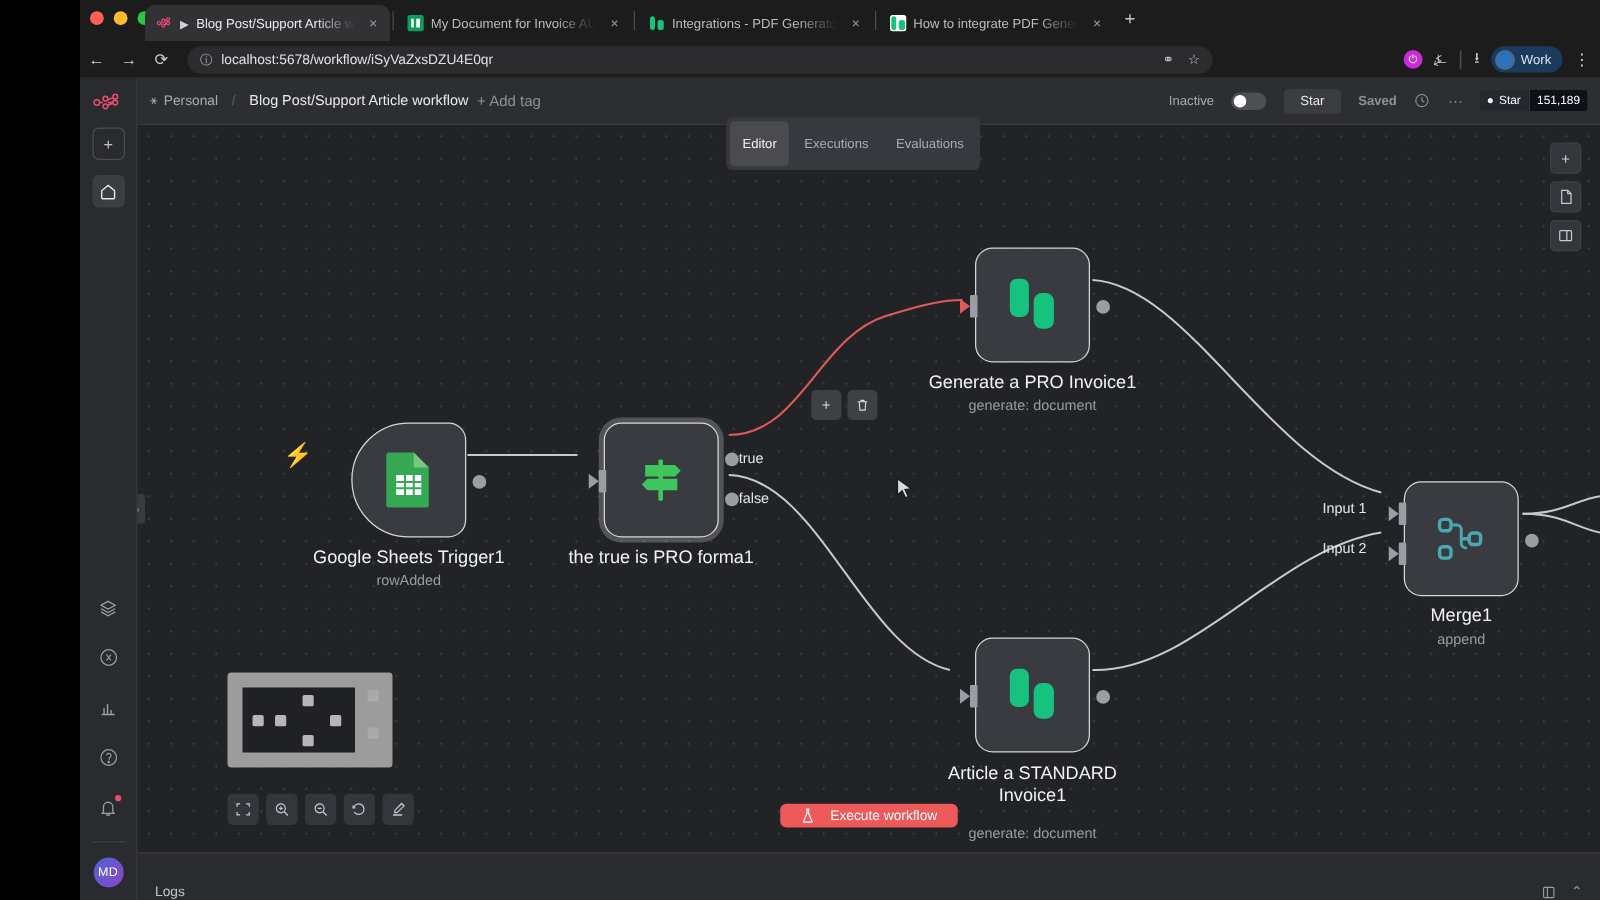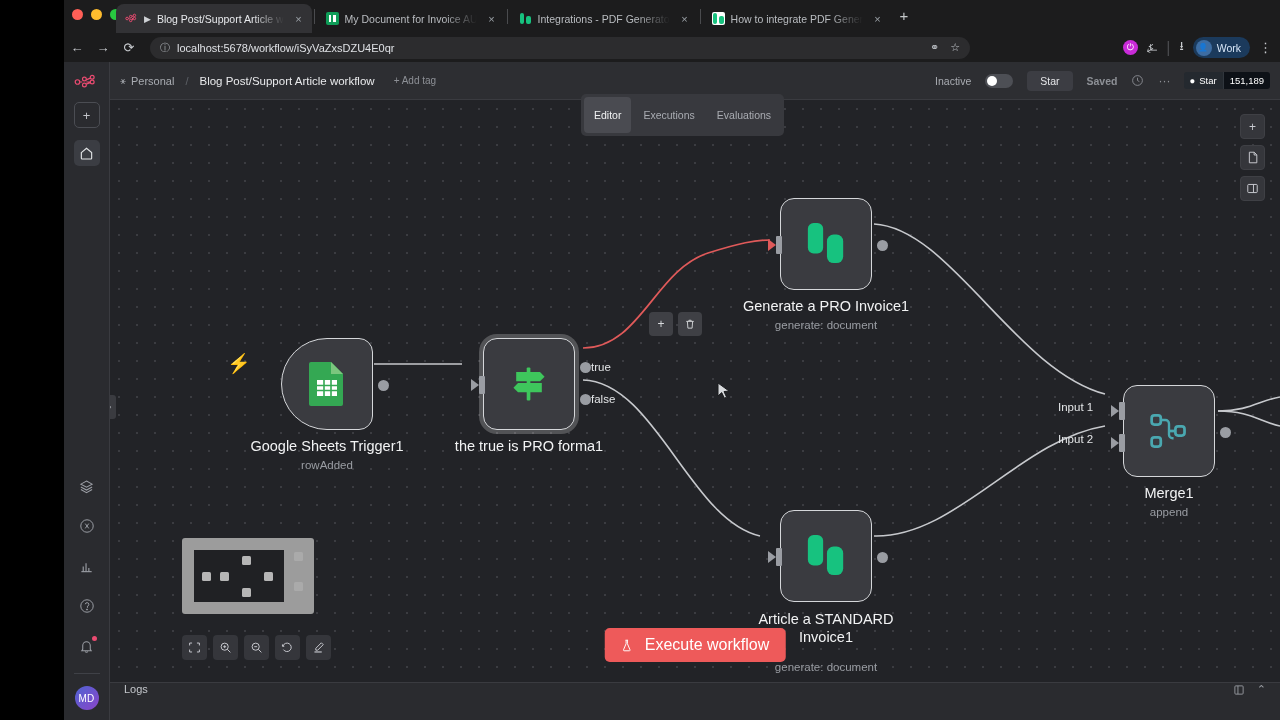--- a/index.html
+++ b/index.html
@@ -111,21 +111,21 @@
   }
 
   .topbar {
     position: absolute; left: 46px; top: 0; right: 0; height: 38px;
     background: #2d2e32; border-bottom: 1px solid #3a3b40;
     display: flex; align-items: center; padding: 0 10px;
   }
   .crumb { font-size: 11px; color: #a9acb2; display: flex; align-items: center; gap: 5px; }
   .crumb .slash { color: #5d6066; margin: 0 6px; }
   .crumb .wfname { color: #e9eaec; font-size: 11.5px; }
-  .addtag { font-size: 10px; color: #8d9096; margin-left: 14px; }
+  .addtag { font-size: 12px; color: #8d9096; margin-left: 2px; }
   .top-right { margin-left: auto; display: flex; align-items: center; gap: 14px; }
   .inactive-lbl { font-size: 10.5px; color: #a9acb2; }
   .toggle { width: 28px; height: 14px; border-radius: 8px; background: #4d4f55; position: relative; }
   .toggle .knob { position: absolute; left: 2px; top: 2px; width: 10px; height: 10px; border-radius: 50%; background: #fff; }
   .sharebtn { background: #3c3d43; color: #e6e7ea; font-size: 10.5px; padding: 4px 13px; border-radius: 4px; border: none; }
   .saved-lbl { font-size: 10.5px; color: #8d9096; font-weight: bold; }
   .ti { color: #8d9096; font-size: 12px; }
   .ghstar { display: flex; align-items: center; height: 17px; border-radius: 3px; overflow: hidden; font-size: 9.5px; }
   .ghstar .l { background: #24292f; color: #fff; padding: 0 6px 0 5px; height: 100%; display: flex; align-items: center; gap: 4px; }
   .ghstar .r { background: #0d1117; color: #fff; padding: 0 6px; height: 100%; display: flex; align-items: center; border-left: 1px solid #30363d; }
@@ -205,36 +205,36 @@
   .zoombar { position: absolute; left: 72px; bottom: 22px; display: flex; gap: 6px; }
   .zoombar div {
     width: 25px; height: 25px; border-radius: 4px; background: #35363b;
     display: flex; align-items: center; justify-content: center;
     color: #c8cad0; font-size: 12px;
   }
 
   .execbtn {
     position: absolute; left: 50%; transform: translateX(-50%); bottom: 20px;
     background: #ee5a5a; color: #fff; border: none; border-radius: 5px;
-    font-size: 16px; padding: 8px 16px; display: flex; align-items: center; gap: 12px;
+    font-size: 11px; padding: 3px 16px; display: flex; align-items: center; gap: 12px;
     font-family: "Liberation Sans", sans-serif;
   }
 
   .rightctl { position: absolute; right: 15px; top: 14px; display: flex; flex-direction: column; gap: 6px; }
   .rightctl div {
     width: 25px; height: 25px; border-radius: 4px; background: #35363b;
     border: 1px solid #3f4045;
     display: flex; align-items: center; justify-content: center;
     color: #c8cad0; font-size: 12px;
   }
 
   .logsbar {
     position: absolute; left: 46px; bottom: 0; right: 0; height: 38px;
     background: #2a2b2f; border-top: 1px solid #3a3b40;
-    display: flex; align-items: flex-start; padding: 0 14px;
+    display: flex; align-items: flex-end; padding: 0 14px;
   }
   .logsbar .lbl { font-size: 11px; color: #c3c6cb; }
   .logsbar .rt { margin-left: auto; display: flex; align-items: center; gap: 12px; color: #9a9da3; font-size: 11px; }
   svg { display: block; }
 </style>
 </head>
 <body>
 
 <div class="screen">
 

